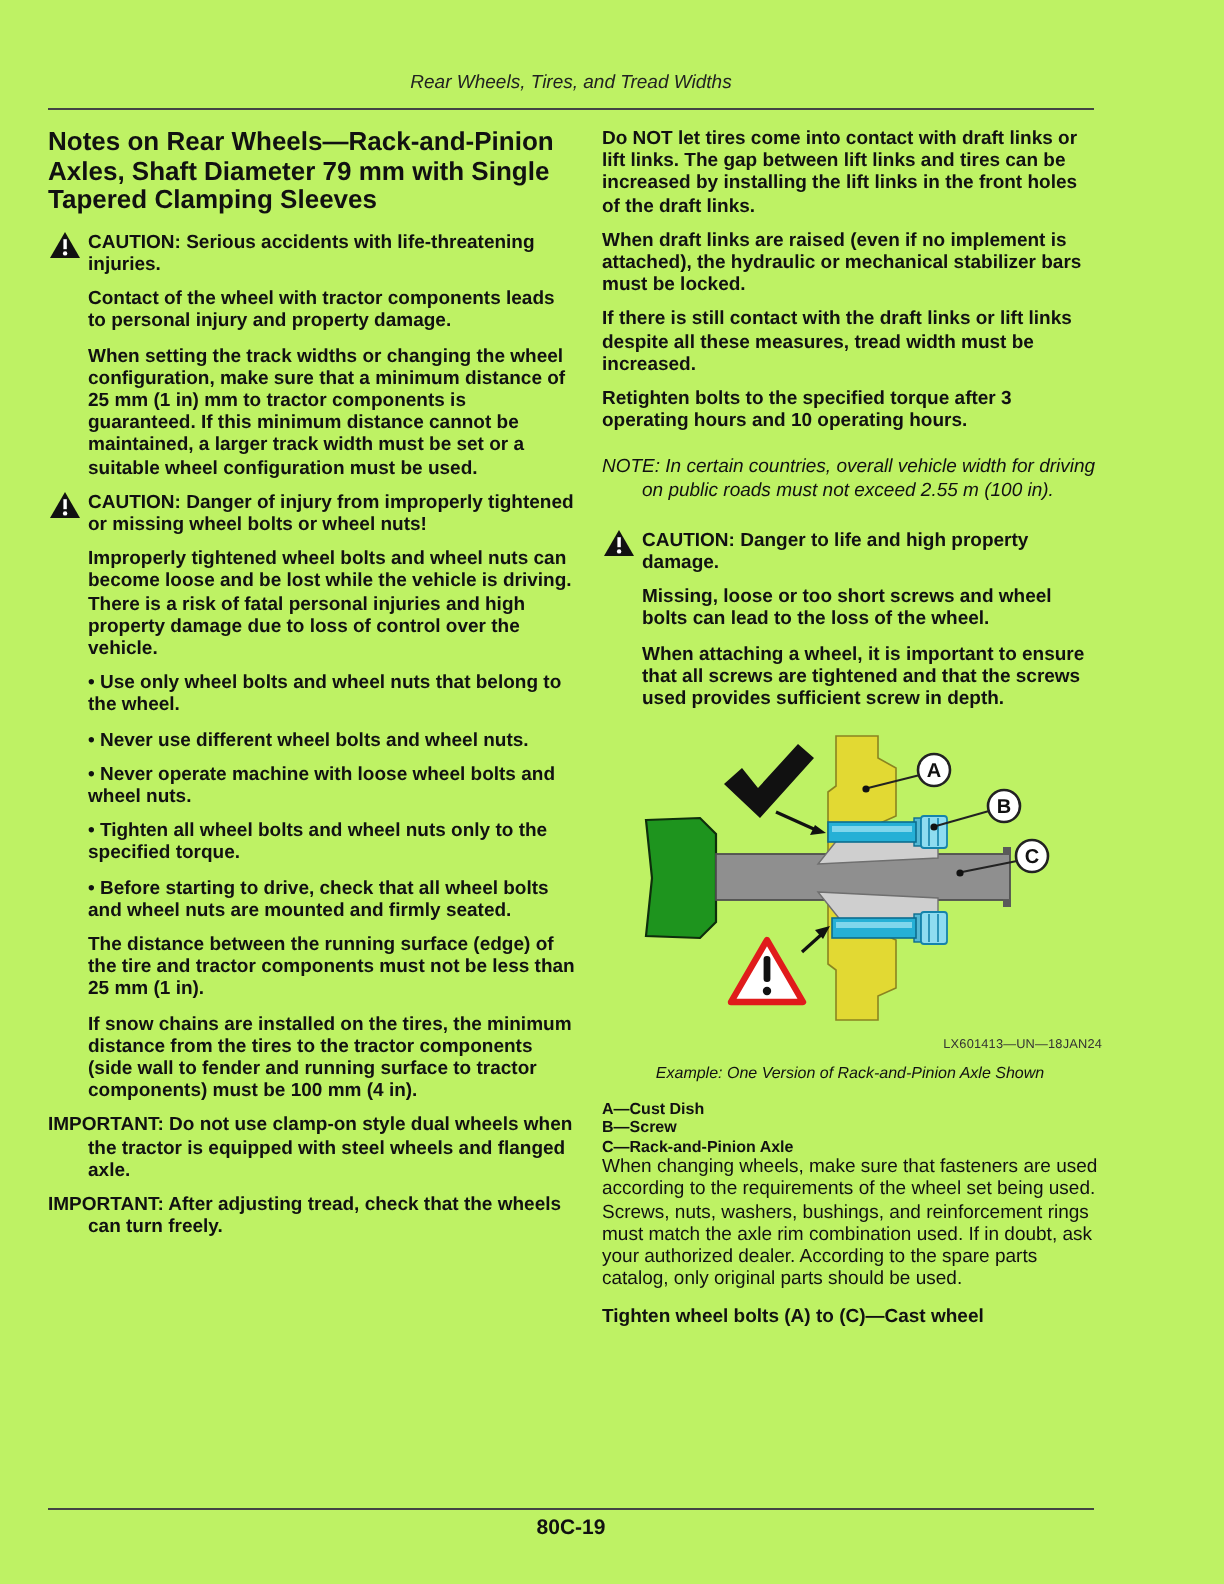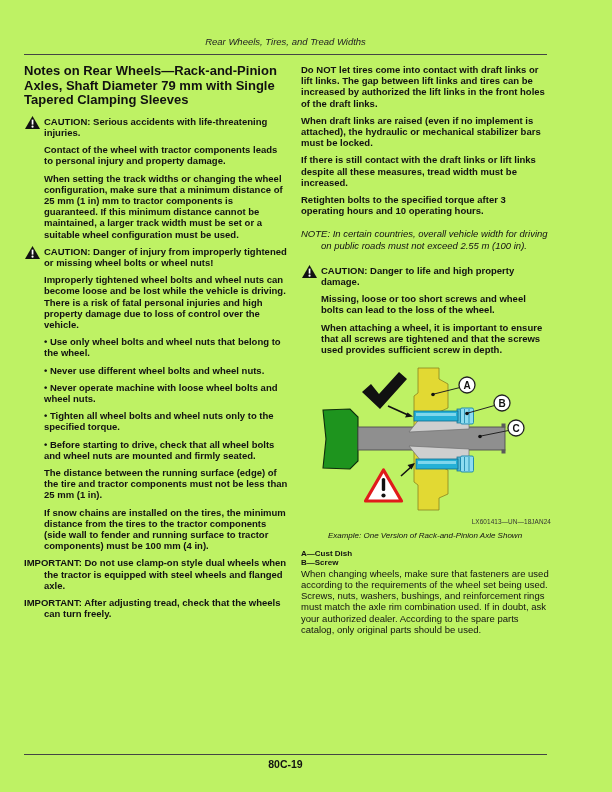--- a/index.html
+++ b/index.html
@@ -114,21 +114,21 @@
     </div>
 
     <p class="para b indented">The distance between the running surface (edge) of the tire and tractor components must not be less than 25 mm (1 in).</p>
     <p class="para b indented">If snow chains are installed on the tires, the minimum distance from the tires to the tractor components (side wall to fender and running surface to tractor components) must be 100 mm (4 in).</p>
 
     <p class="para b hang gap-section">IMPORTANT: Do not use clamp-on style dual wheels when the tractor is equipped with steel wheels and flanged axle.</p>
     <p class="para b hang gap-section">IMPORTANT: After adjusting tread, check that the wheels can turn freely.</p>
   </div>
 
   <div class="col col-right">
-    <p class="para b ind19">Do NOT let tires come into contact with draft links or lift links. The gap between lift links and tires can be increased by authorized the lift links in the front holes of the draft links.</p>
+    <p class="para b ind19">Do NOT let tires come into contact with draft links or lift links. The gap between lift links and tires can be increased by installing the lift links in the front holes of the draft links.</p>
     <p class="para b ind19">When draft links are raised (even if no implement is attached), the hydraulic or mechanical stabilizer bars must be locked.</p>
     <p class="para b ind19">If there is still contact with the draft links or lift links despite all these measures, tread width must be increased.</p>
     <p class="para b ind19">Retighten bolts to the specified torque after 3 operating hours and 10 operating hours.</p>
 
     <p class="note hang">NOTE: In certain countries, overall vehicle width for driving on public roads must not exceed 2.55 m (100 in).</p>
 
     <div class="caution">
       <span class="caution-icon">
         <svg width="15" height="13" viewBox="0 0 15 13">
             <polygon points="7.5,0 15,13 0,13" fill="#111"></polygon>
@@ -193,21 +193,23 @@
         <circle class="fig-circle" cx="202" cy="63" r="8"></circle>
         <text class="fig-letter" x="202" y="66.6" text-anchor="middle">C</text>
       </svg>
       <div class="figure-id">LX601413—UN—18JAN24</div>
     </div>
     <div class="figure-caption">Example: One Version of Rack-and-Pinion Axle Shown</div>
 
     <div class="legend">
       <div>A—Cust Dish</div>
       <div>B—Screw</div>
+      <div>C—Rack-and-Pinion Axle</div>
     </div>
 
     <p class="para after-legend">When changing wheels, make sure that fasteners are used according to the requirements of the wheel set being used. Screws, nuts, washers, bushings, and reinforcement rings must match the axle rim combination used. If in doubt, ask your authorized dealer. According to the spare parts catalog, only original parts should be used.</p>
+    <p class="para b" style="margin-top:8px;">Tighten wheel bolts (A) to (C)—Cast wheel</p>
   </div>
 
   <div class="rule-bottom"></div>
   <div class="page-number">80C-19</div>
 
 </div>
 
 </body></html>

